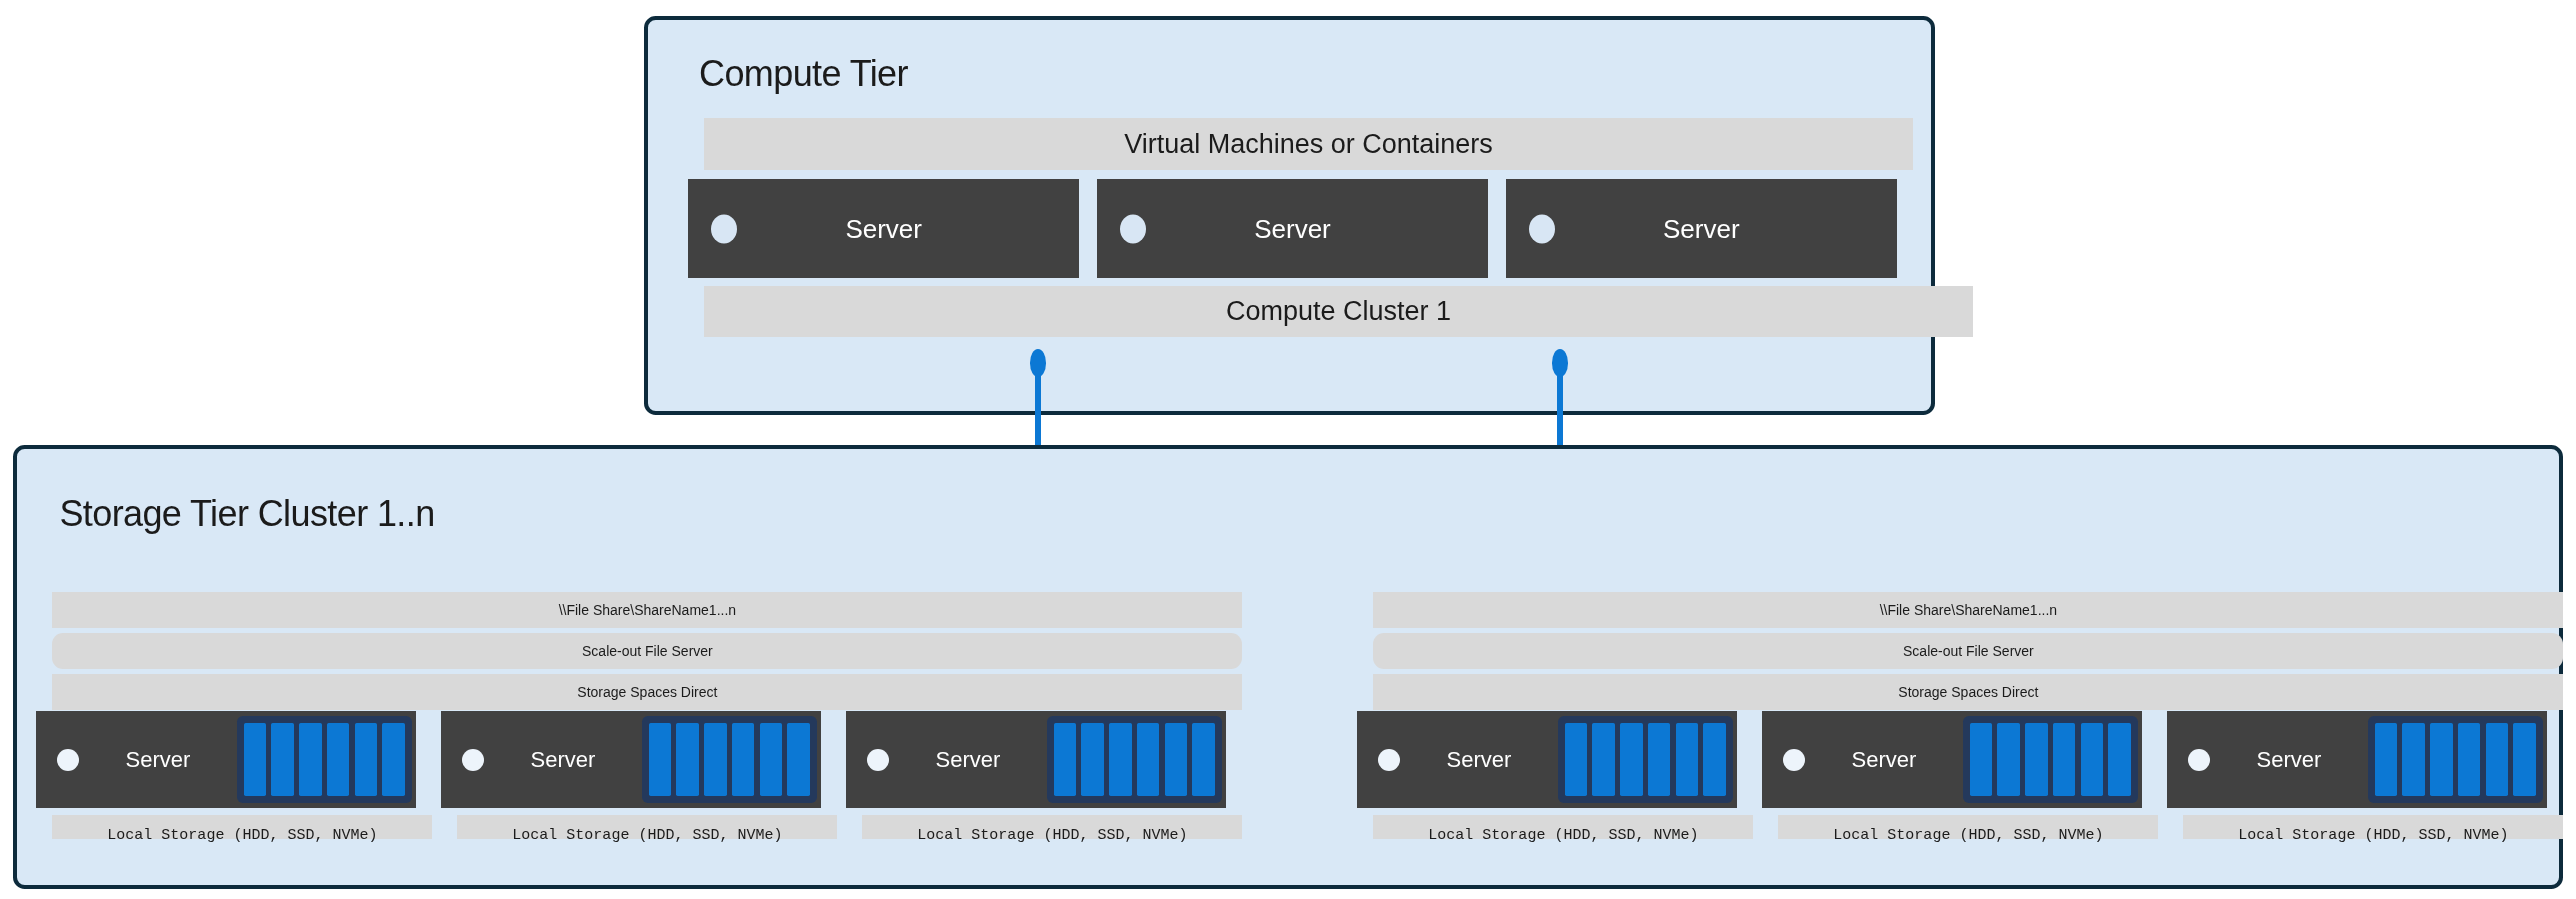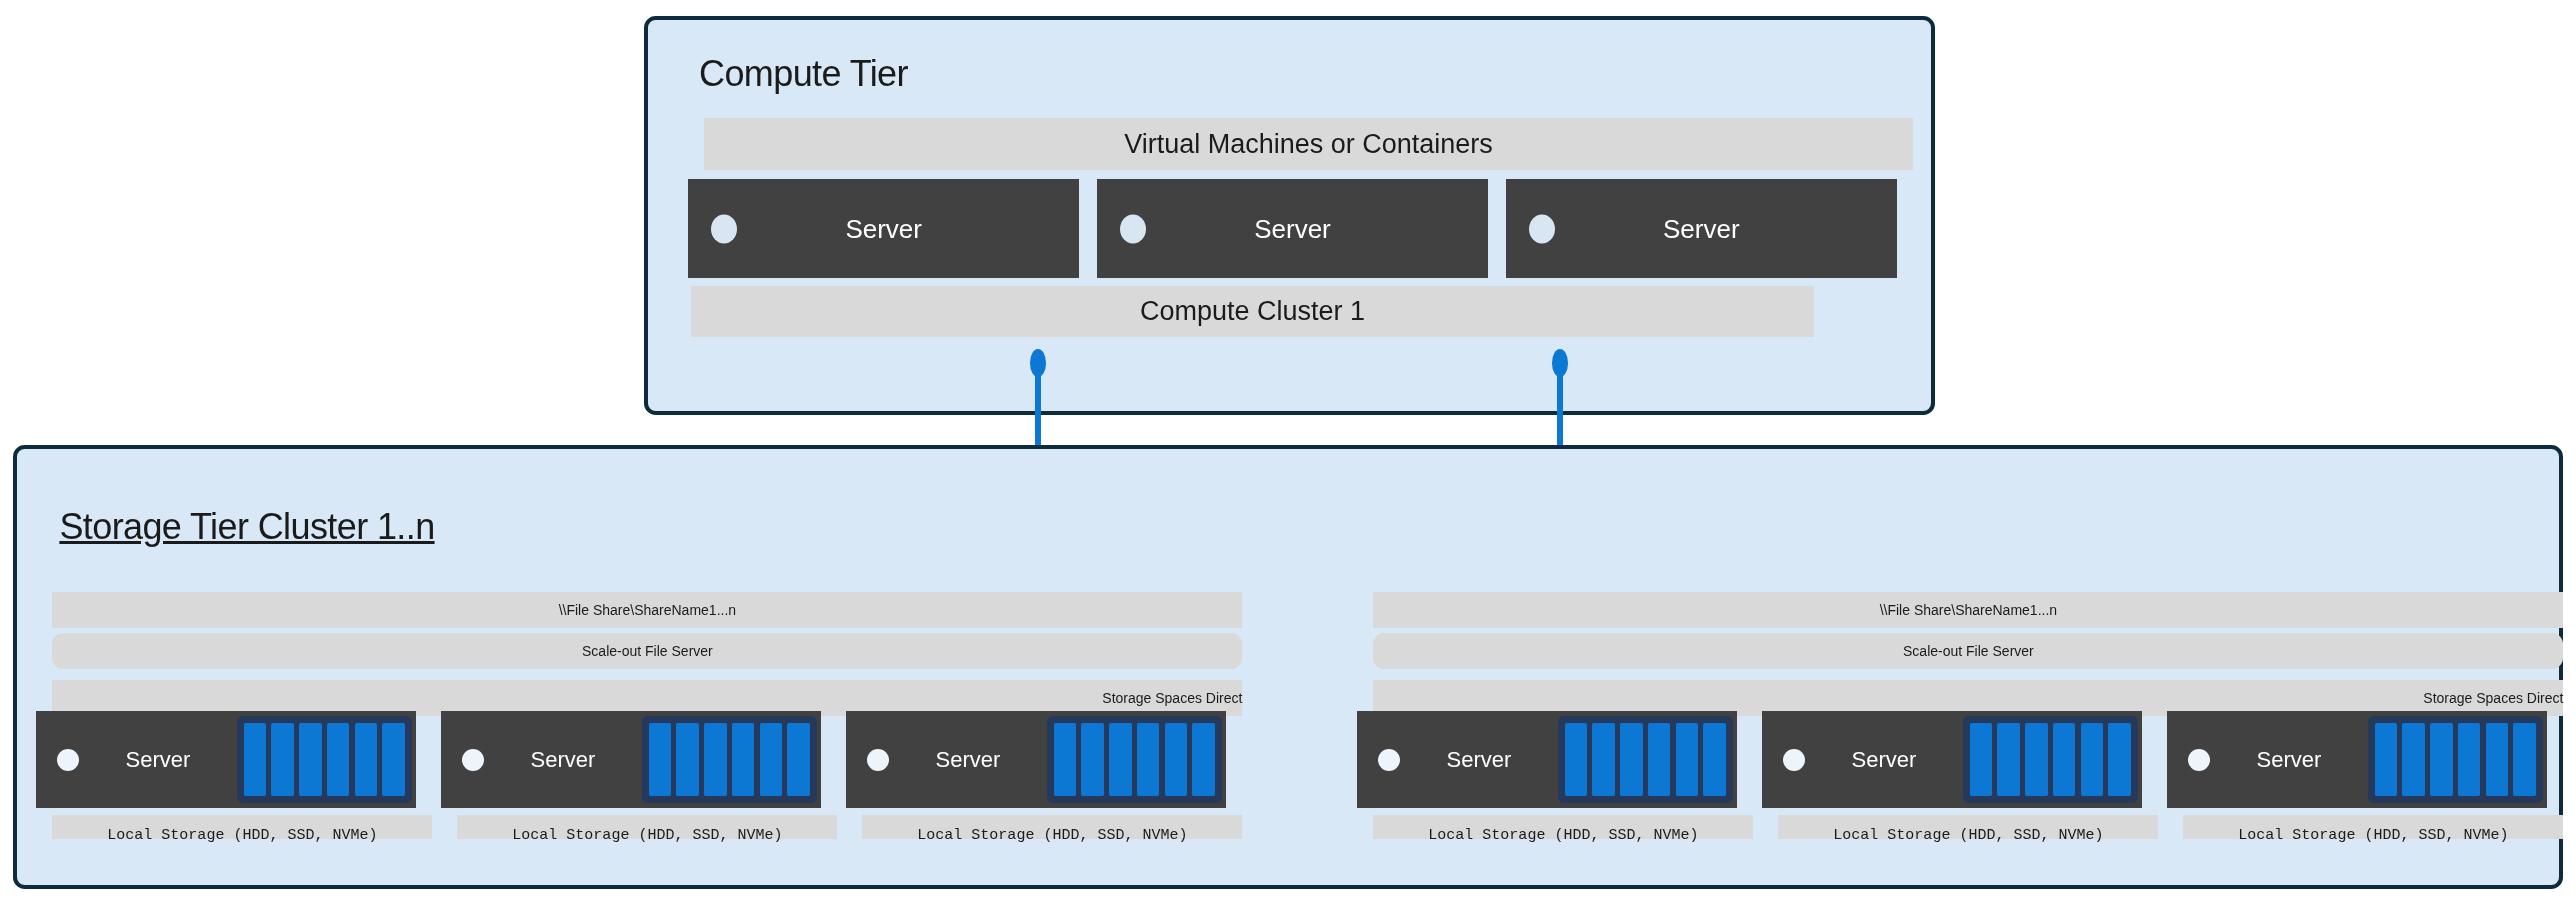--- a/index.html
+++ b/index.html
@@ -22,27 +22,27 @@
   .tier-box{
     position:absolute;box-sizing:border-box;background:var(--box-fill);
     border:4.1px solid var(--box-border);border-radius:11.7px;
   }
   .compute-box{left:644px;top:16.3px;width:1291px;height:399px;}
   .storage-box{left:13.4px;top:445px;width:2550px;height:444px;}
   .tier-title{
     position:absolute;font-size:36px;letter-spacing:-0.6px;color:var(--text-dark);white-space:nowrap;
   }
   .compute-title{left:51px;top:33px;}
-  .storage-title{left:42px;top:57px;text-decoration:underline;}
+  .storage-title{left:42px;top:44px;}
   .gray-bar{
     position:absolute;box-sizing:border-box;background:var(--bar-fill);
     text-align:center;color:var(--text-dark);white-space:nowrap;margin-left:16px;
   }
   .vm-bar{left:40px;top:98px;width:1209px;height:52px;font-size:27px;line-height:52px;}
-  .cluster-bar{left:27px;top:266px;width:1123px;height:51px;font-size:27px;line-height:51px;}
+  .cluster-bar{left:40px;top:266px;width:1269px;height:51px;font-size:27px;line-height:51px;}
   .compute-server-row{
     position:absolute;left:40px;top:159px;width:1209px;height:99px;
     display:flex;gap:17.5px;
   }
   .compute-server{
     position:relative;flex:1 1 0;background:var(--server-fill);
   }
   .compute-server .dot{
     position:absolute;left:23px;top:50%;transform:translateY(-50%);
     width:26px;height:29px;border-radius:50%;background:var(--compute-dot);
@@ -64,21 +64,21 @@
   }
   .folder-icon{position:absolute;width:100px;height:76px;top:476px;}
   .folder-icon path{fill:var(--accent-blue);}
   
   .storage-cluster{position:absolute;top:143px;width:1190px;height:269px;}
   .storage-cluster.cluster-a{left:19px;}
   .storage-cluster.cluster-b{left:1340px;}
   .stack-bar{left:0;width:1190px;height:36px;font-size:14px;line-height:36px;}
   .share-bar{top:0;}
   .sofs-bar{top:41px;border-radius:11px;}
-  .s2d-bar{top:88px;text-align:right;}
+  .s2d-bar{top:82px;}
   .storage-server{
     position:absolute;top:119px;width:380px;height:97px;background:var(--server-fill);
   }
   .storage-col-0{left:0;}
   .storage-col-1{left:405px;}
   .storage-col-2{left:810px;}
   .storage-server .dot{
     position:absolute;left:21px;top:50%;transform:translateY(-50%);
     width:22px;height:22px;border-radius:50%;background:var(--storage-dot);
   }

